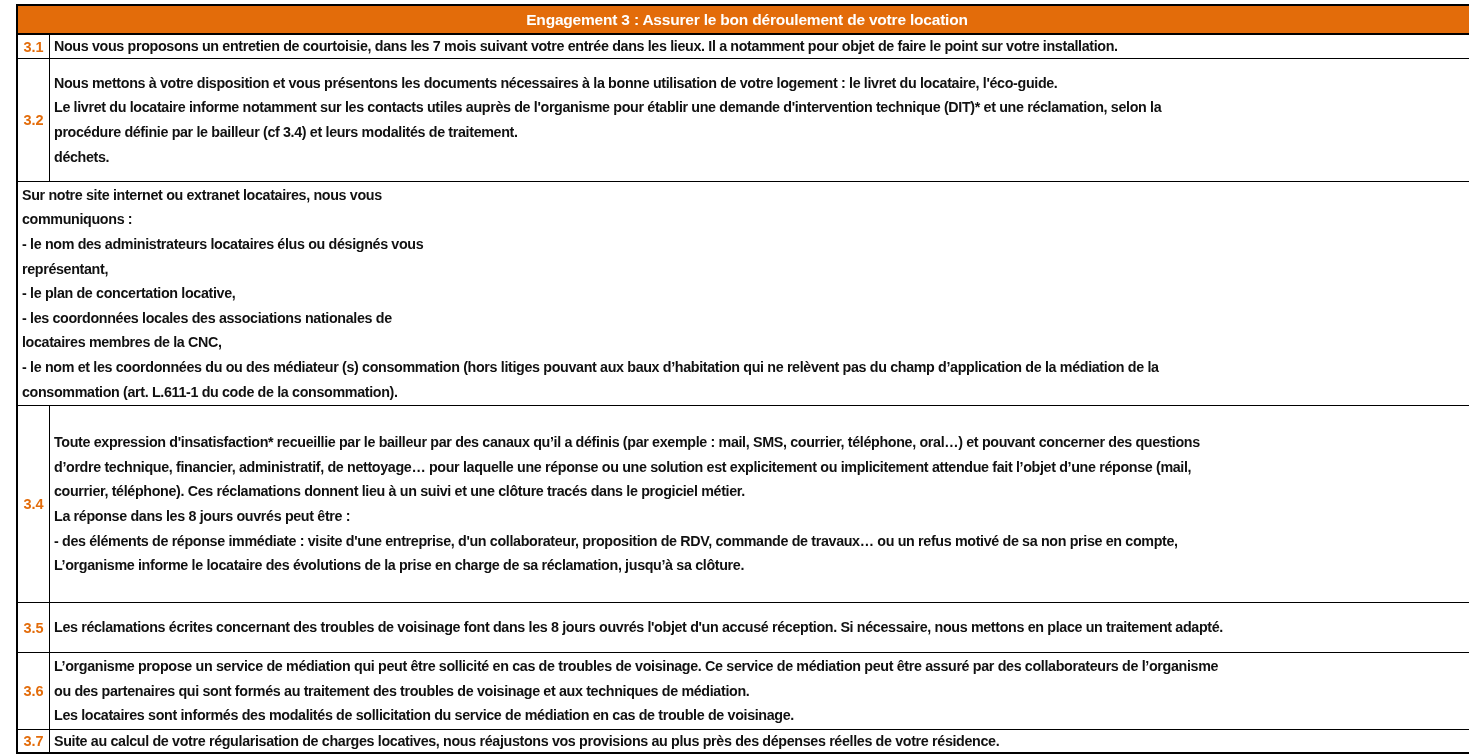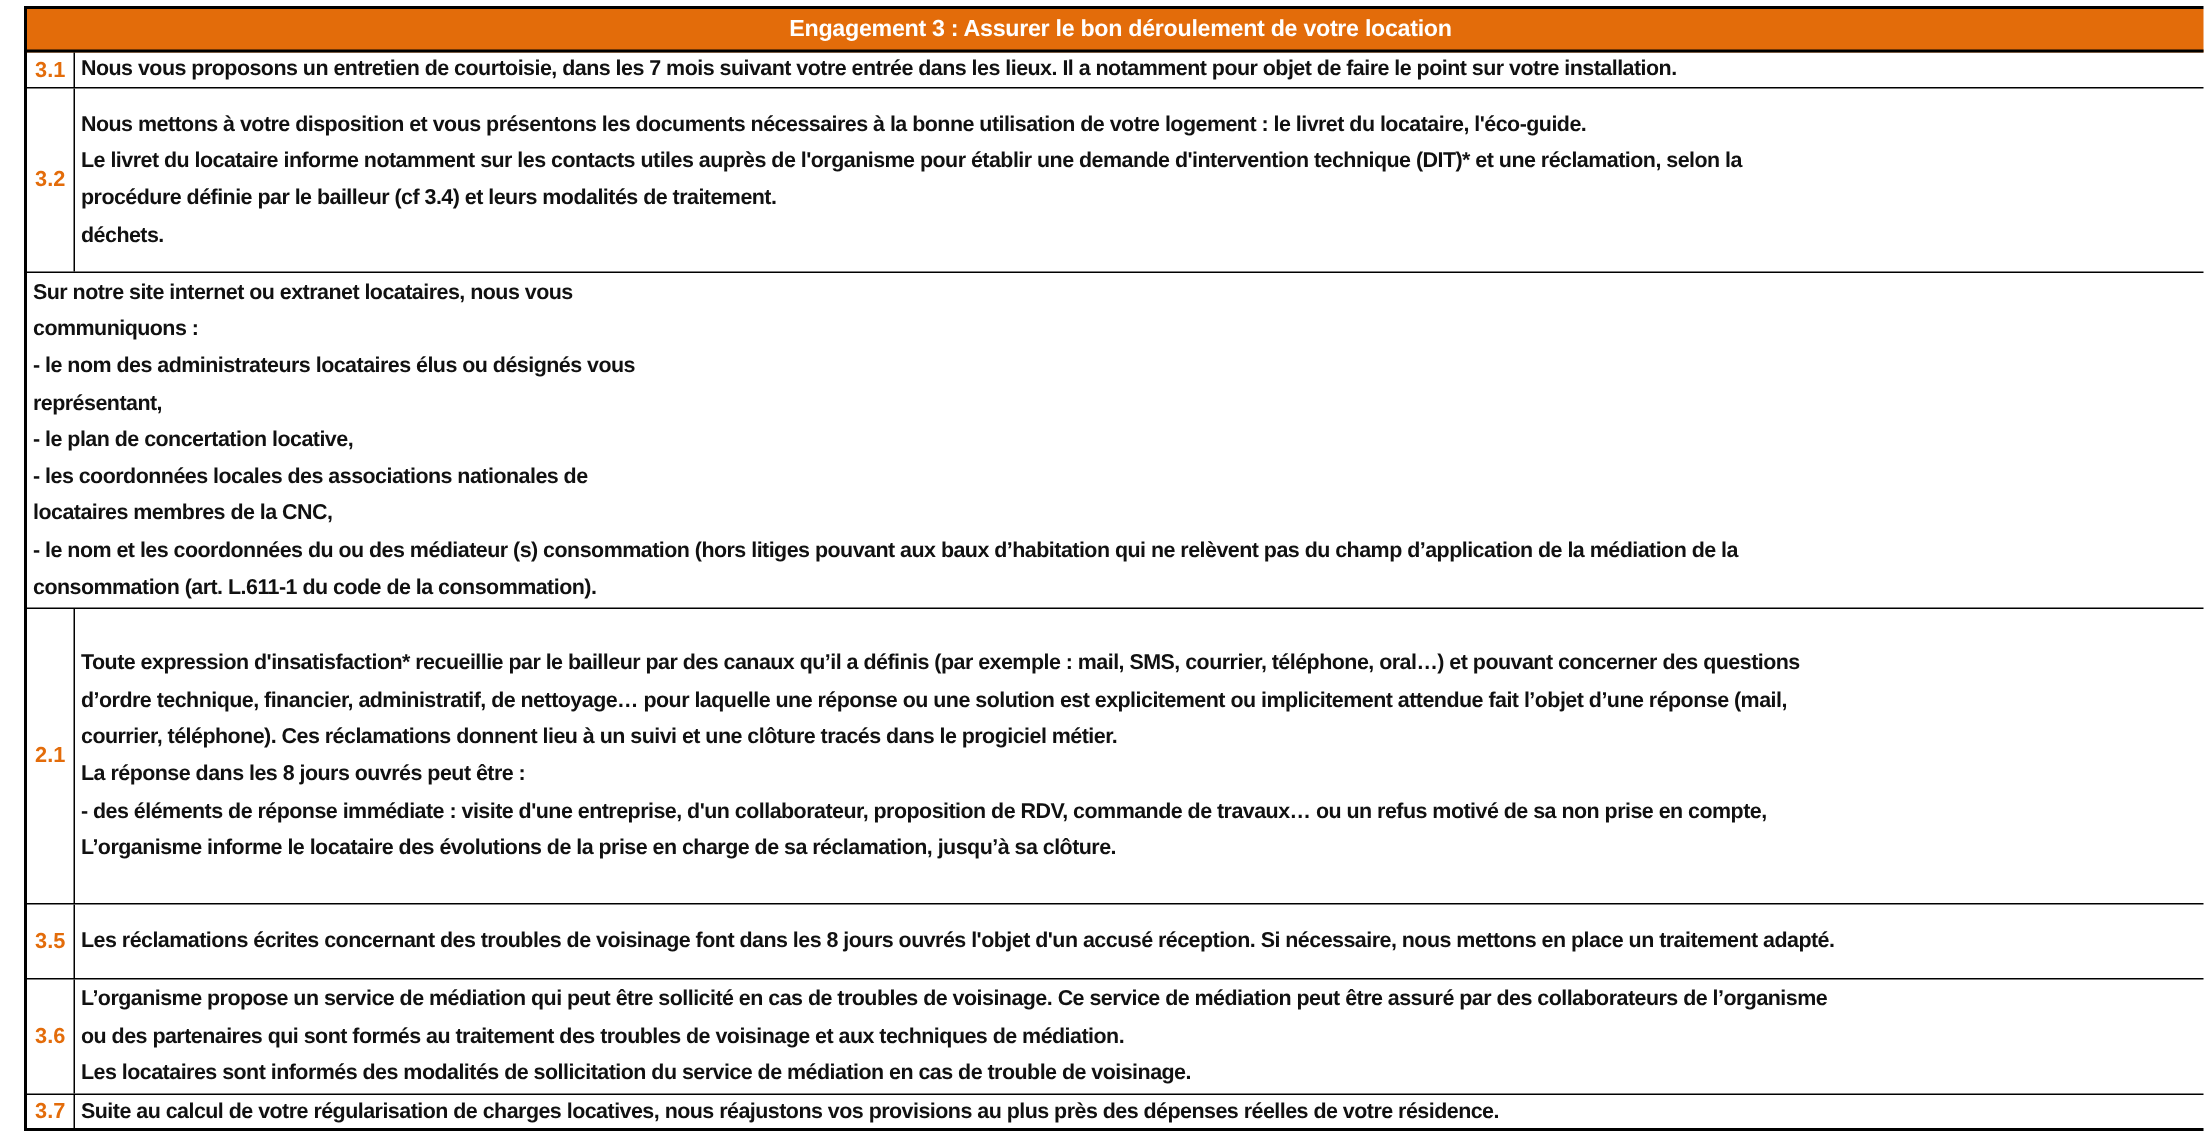--- a/index.html
+++ b/index.html
@@ -65,21 +65,21 @@
       <span class="line">représentant,</span>
       <span class="line">- le plan de concertation locative,</span>
       <span class="line">- les coordonnées locales des associations nationales de</span>
       <span class="line">locataires membres de la CNC,</span>
       <span class="line">- le nom et les coordonnées du ou des médiateur (s) consommation (hors litiges pouvant aux baux d’habitation qui ne relèvent pas du champ d’application de la médiation de la</span>
       <span class="line">consommation (art. L.611-1 du code de la consommation).</span>
     </div>
   </div>
 
   <div class="row" style="height:197px;">
-    <div class="num">2.1</div>
+    <div class="num">3.4</div>
     <div class="content">
       <span class="line">Toute expression d'insatisfaction* recueillie par le bailleur par des canaux qu’il a définis (par exemple : mail, SMS, courrier, téléphone, oral…) et pouvant concerner des questions</span>
       <span class="line">d’ordre technique, financier, administratif, de nettoyage… pour laquelle une réponse ou une solution est explicitement ou implicitement attendue fait l’objet d’une réponse (mail,</span>
       <span class="line">courrier, téléphone). Ces réclamations donnent lieu à un suivi et une clôture tracés dans le progiciel métier.</span>
       <span class="line">La réponse dans les 8 jours ouvrés peut être :</span>
       <span class="line">- des éléments de réponse immédiate : visite d'une entreprise, d'un collaborateur, proposition de RDV, commande de travaux… ou un refus motivé de sa non prise en compte,</span>
       <span class="line">L’organisme informe le locataire des évolutions de la prise en charge de sa réclamation, jusqu’à sa clôture.</span>
     </div>
   </div>
 

